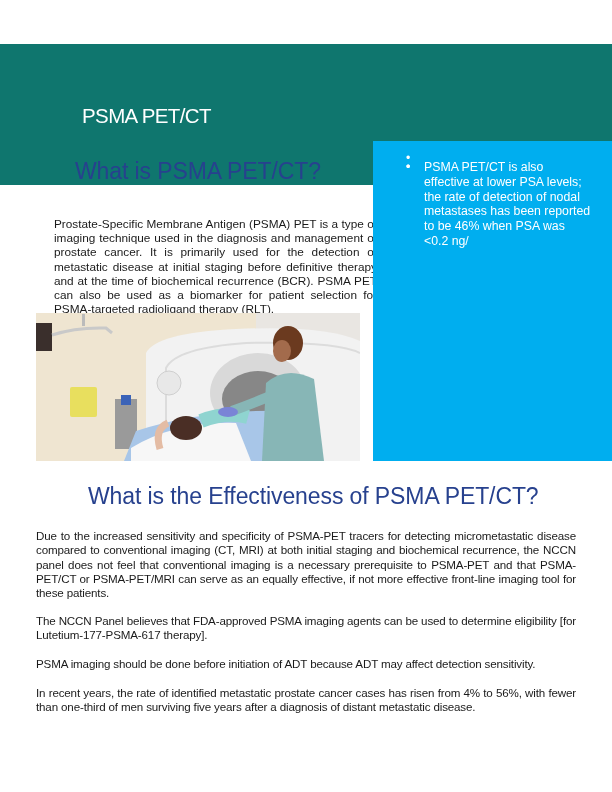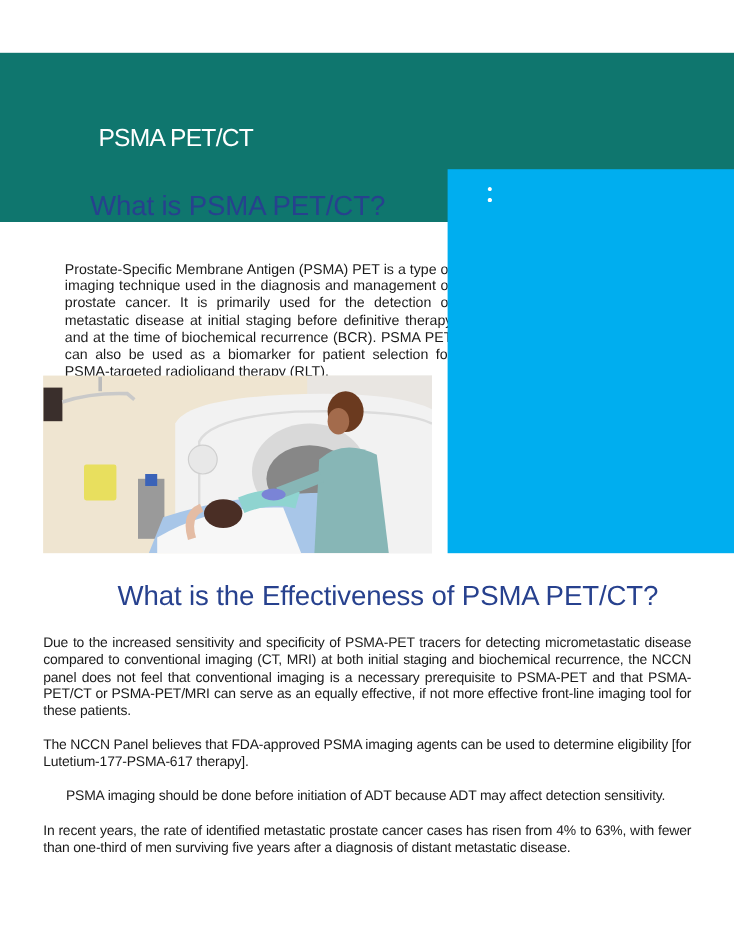--- a/index.html
+++ b/index.html
@@ -92,22 +92,23 @@
 <div class="sidebox">
   <ul>
     <li>
       <span class="bullet">•</span>
     </li>
     <li>
       <span class="bullet">•</span>
     </li>
     <li>
       <span class="bullet">•</span>
+      <span>PSMA PET/CT is also effective at lower PSA levels; the rate of detection of nodal metastases has been reported to be 46% when PSA was &lt;0.2 ng/</span>
     </li>
   </ul>
 </div>
 
-<h2 class="h2" style="left:98px; top:483px;text-align:center;">What is the Effectiveness of PSMA PET/CT?</h2>
+<h2 class="h2" style="left:88px; top:483px;text-align:center;">What is the Effectiveness of PSMA PET/CT?</h2>
 
 <p class="body-p" style="top:529px;">Due to the increased sensitivity and specificity of PSMA-PET tracers for detecting micrometastatic disease compared to conventional imaging (CT, MRI) at both initial staging and biochemical recurrence, the NCCN panel does not feel that conventional imaging is a necessary prerequisite to PSMA-PET and that PSMA-PET/CT or PSMA-PET/MRI can serve as an equally effective, if not more effective front-line imaging tool for these patients.</p>
 <p class="body-p" style="top:614px;">The NCCN Panel believes that FDA-approved PSMA imaging agents can be used to determine eligibility [for Lutetium-177-PSMA-617 therapy].</p>
-<p class="body-p" style="top:657px;margin-left:19px;">PSMA imaging should be done before initiation of ADT because ADT may affect detection sensitivity.</p>
-<p class="body-p" style="top:686px;">In recent years, the rate of identified metastatic prostate cancer cases has risen from 4% to 63%, with fewer than one-third of men surviving five years after a diagnosis of distant metastatic disease.</p>
+<p class="body-p" style="top:657px;">PSMA imaging should be done before initiation of ADT because ADT may affect detection sensitivity.</p>
+<p class="body-p" style="top:686px;">In recent years, the rate of identified metastatic prostate cancer cases has risen from 4% to 56%, with fewer than one-third of men surviving five years after a diagnosis of distant metastatic disease.</p>
 
 </body></html>

